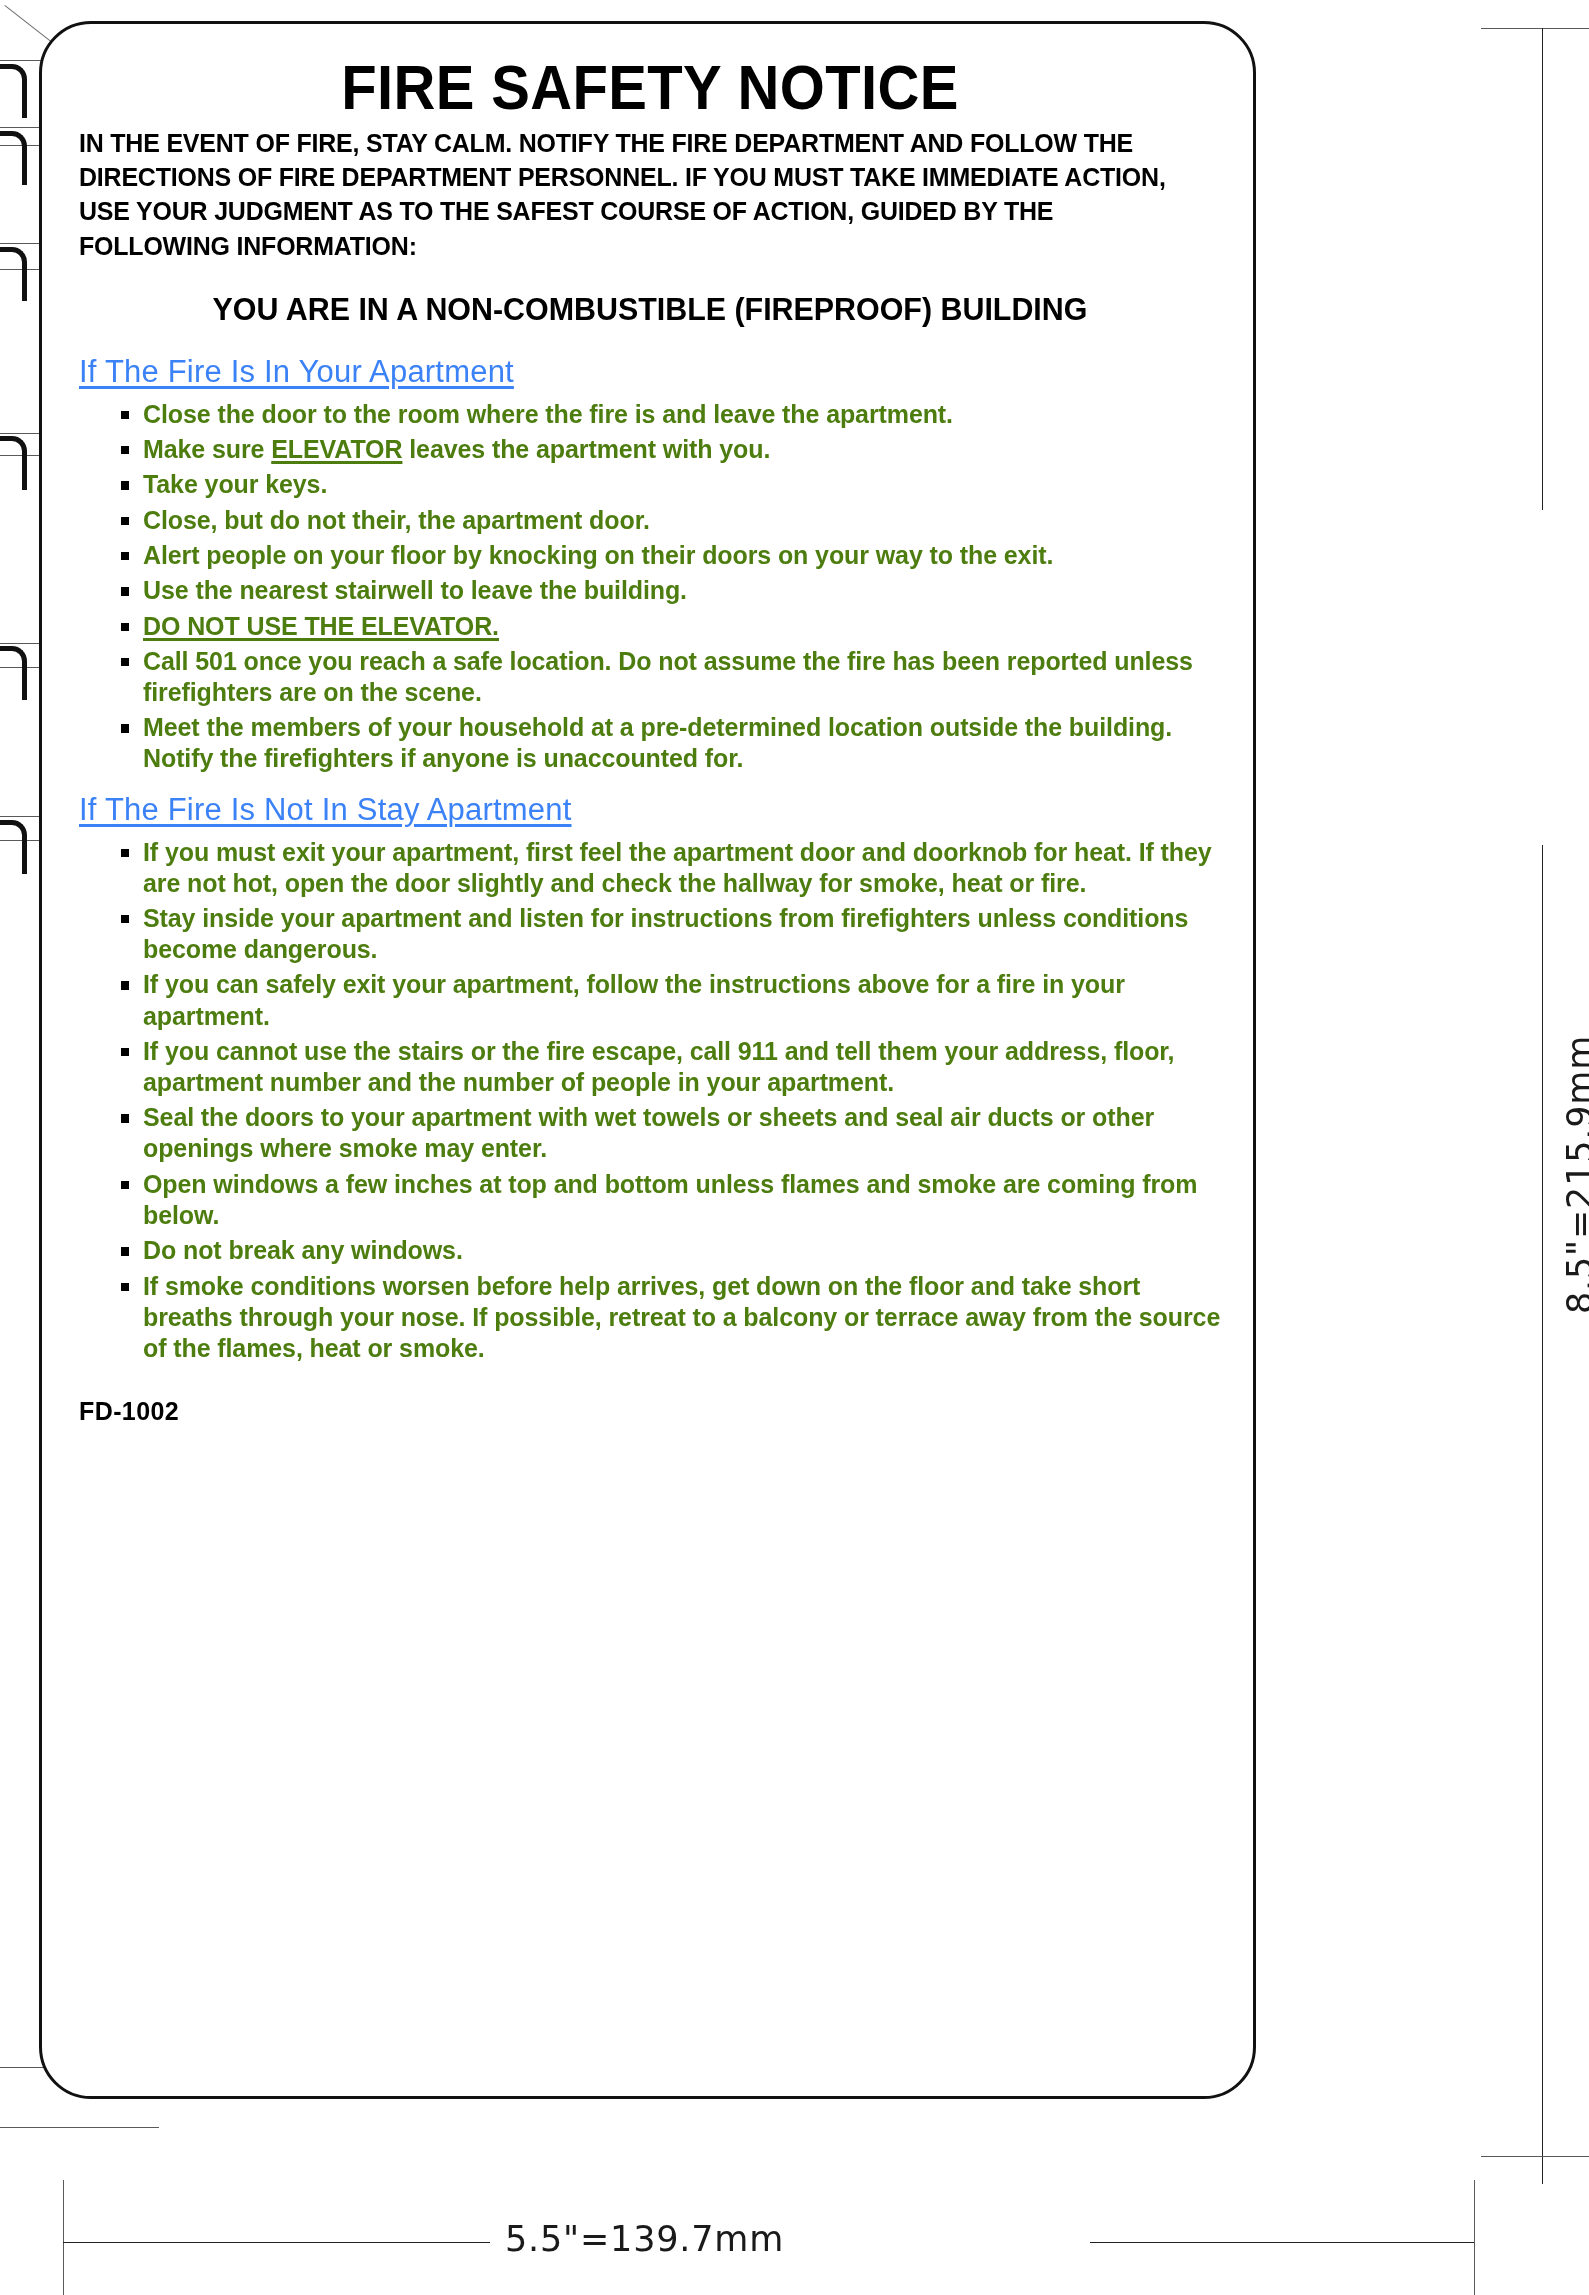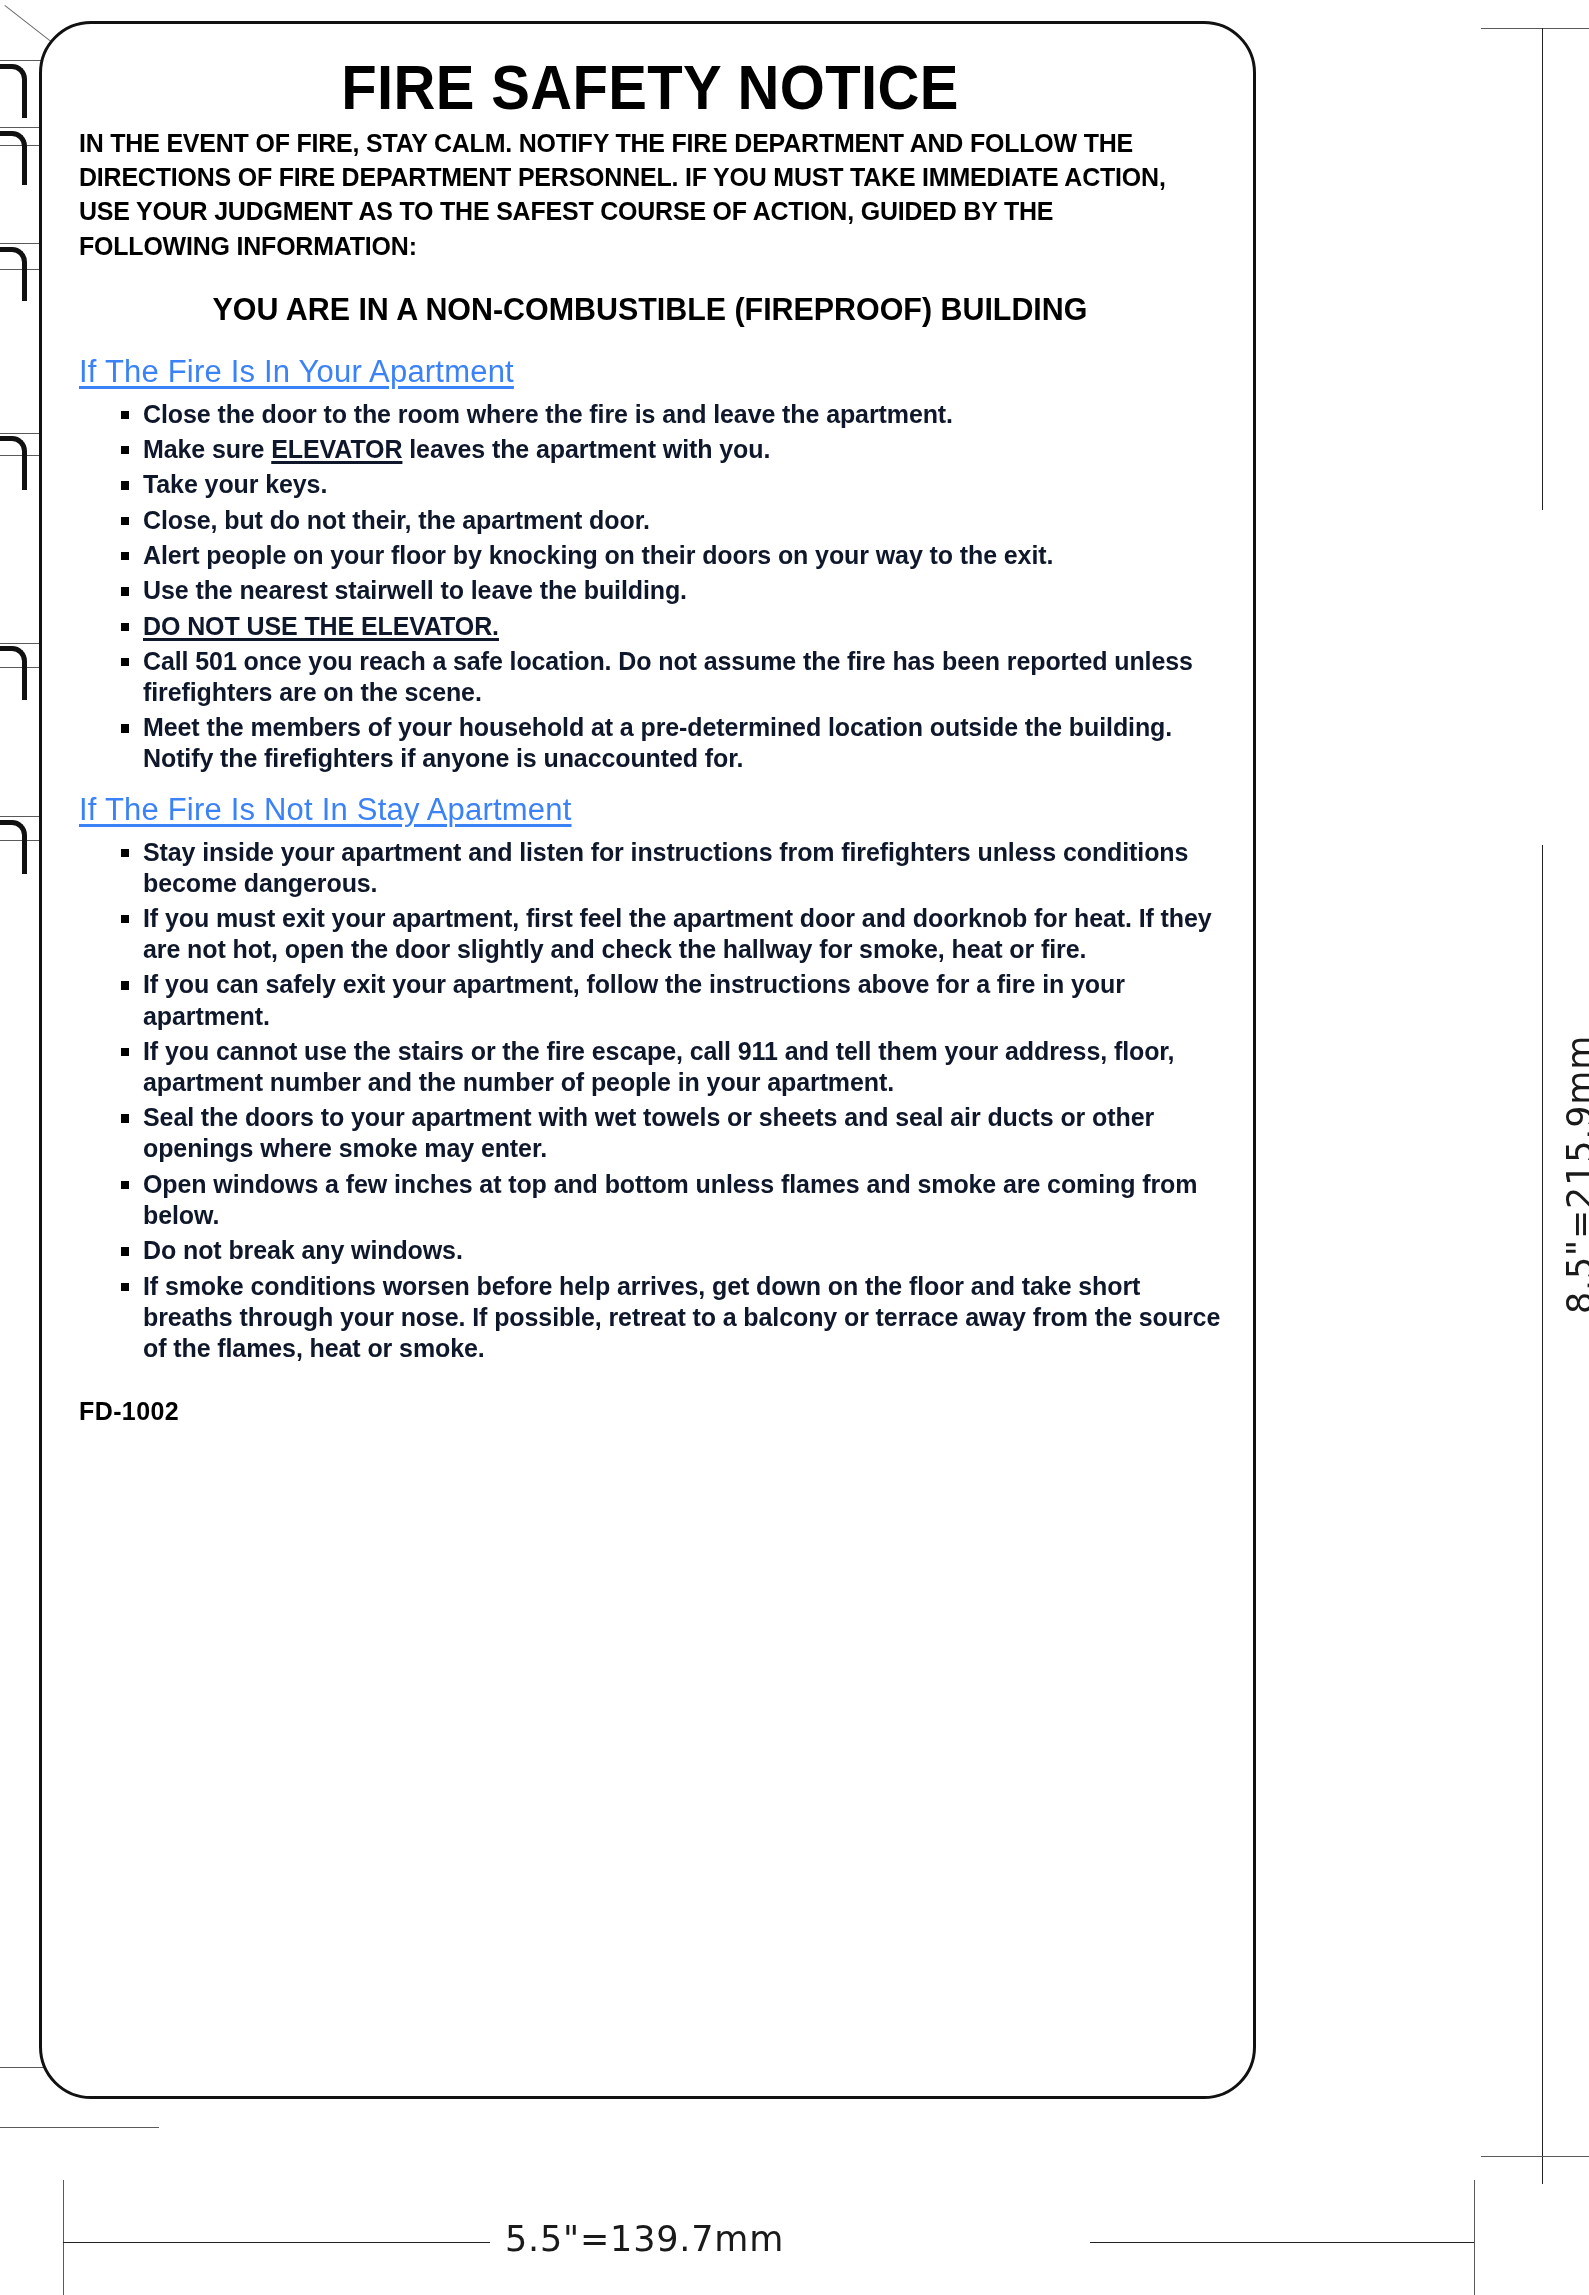--- a/index.html
+++ b/index.html
@@ -118,21 +118,21 @@
 
   ul.bullets {
     list-style: none;
     margin: 3.4px 0 0 0;
     padding: 0 0 0 41px;
   }
   ul.bullets li {
     position: relative;
     font-size: 25px;
     font-weight: bold;
-    color: #0f172a;
+    color: #4d7c0f;
     line-height: 1.245;
     margin: 0 0 4.2px 0;
     padding-left: 23px;
     letter-spacing: -0.1px;
   }
   ul.bullets li::before {
     content: "";
     position: absolute;
     left: 0.8px;
     top: 12px;
@@ -230,22 +230,22 @@
           <li><span>Use the nearest stairwell to leave the building.</span></li>
           <li><u>DO NOT USE THE ELEVATOR.</u></li>
           <li><span>Call 501 once you reach a safe location. Do not assume the fire has been reported unless firefighters are on the scene.</span></li>
           <li><span>Meet the members of your household at a pre-determined location outside the building. Notify the firefighters if anyone is unaccounted for.</span></li>
         </ul>
       </div>
 
       <div>
         <div class="section-head">If The Fire Is Not In Stay Apartment</div>
         <ul class="bullets">
+          <li><span>If you must exit your apartment, first feel the apartment door and doorknob for heat. If they are not hot, open the door slightly and check the hallway for smoke, heat or fire.</span></li>
           <li><span>Stay inside your apartment and listen for instructions from firefighters unless conditions become dangerous.</span></li>
-          <li><span>If you must exit your apartment, first feel the apartment door and doorknob for heat. If they are not hot, open the door slightly and check the hallway for smoke, heat or fire.</span></li>
           <li><span>If you can safely exit your apartment, follow the instructions above for a fire in your apartment.</span></li>
           <li><span>If you cannot use the stairs or the fire escape, call 911 and tell them your address, floor, apartment number and the number of people in your apartment.</span></li>
           <li><span>Seal the doors to your apartment with wet towels or sheets and seal air ducts or other openings where smoke may enter.</span></li>
           <li><span>Open windows a few inches at top and bottom unless flames and smoke are coming from below.</span></li>
           <li><span>Do not break any windows.</span></li>
           <li><span>If smoke conditions worsen before help arrives, get down on the floor and take short breaths through your nose. If possible, retreat to a balcony or terrace away from the source of the flames, heat or smoke.</span></li>
         </ul>
       </div>
 
       <div class="footer-code">FD-1002</div>

